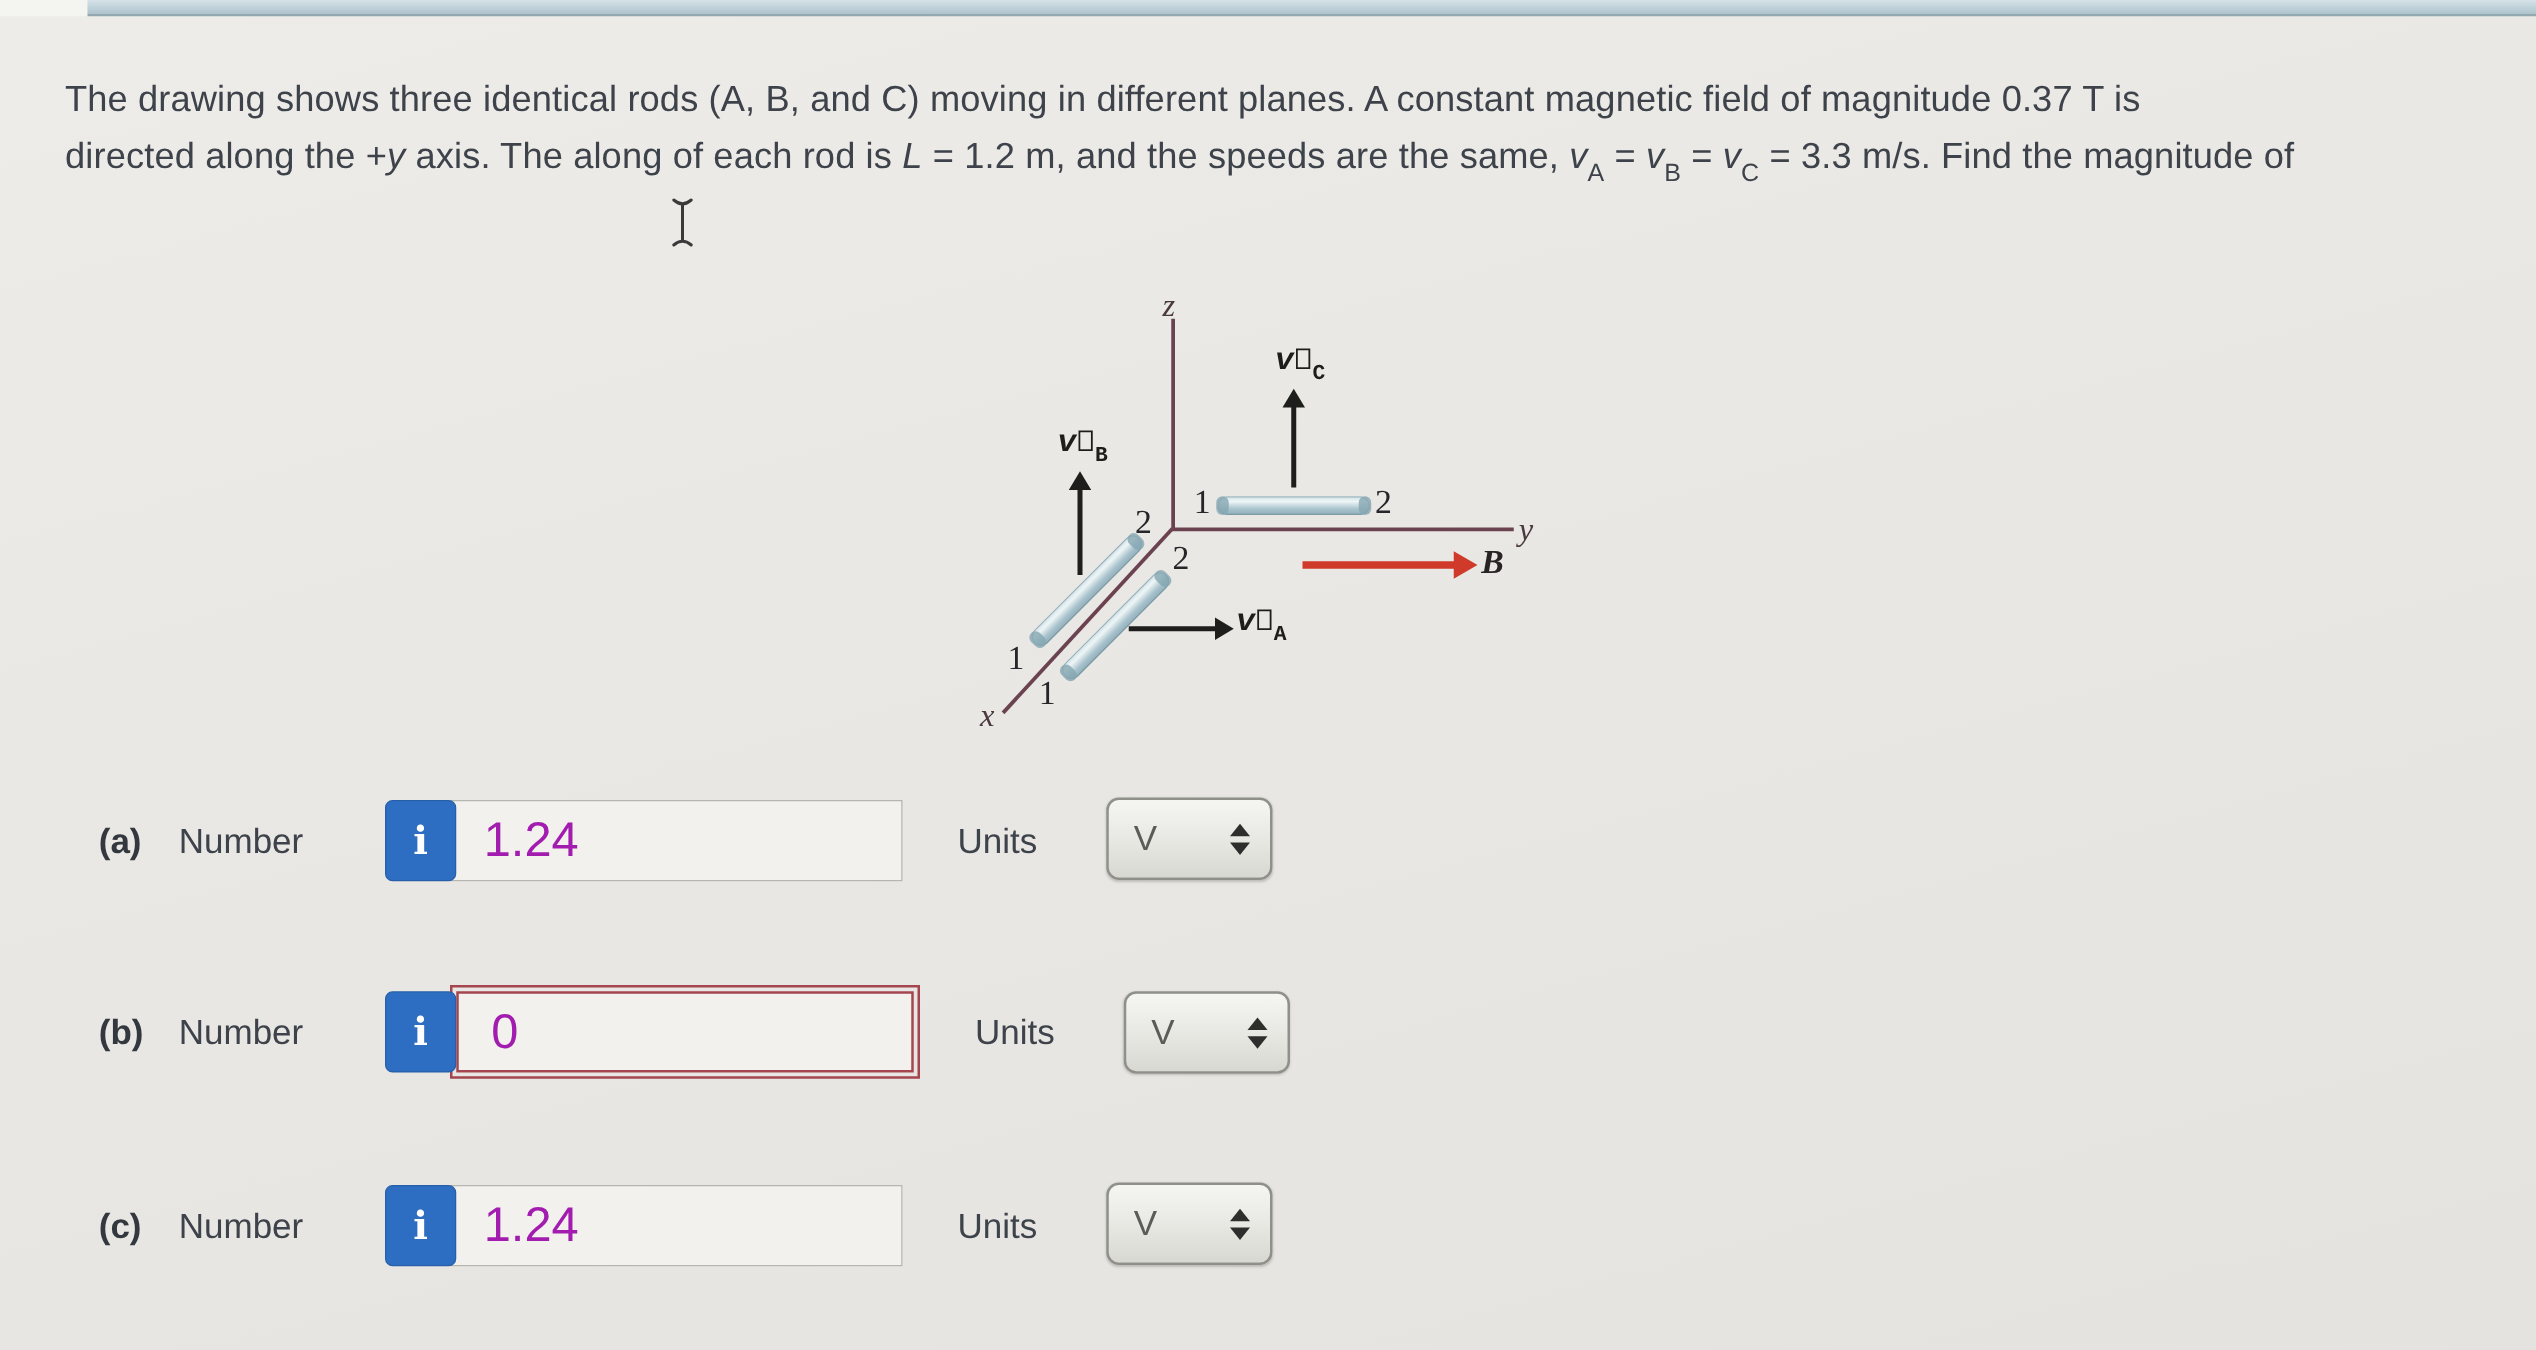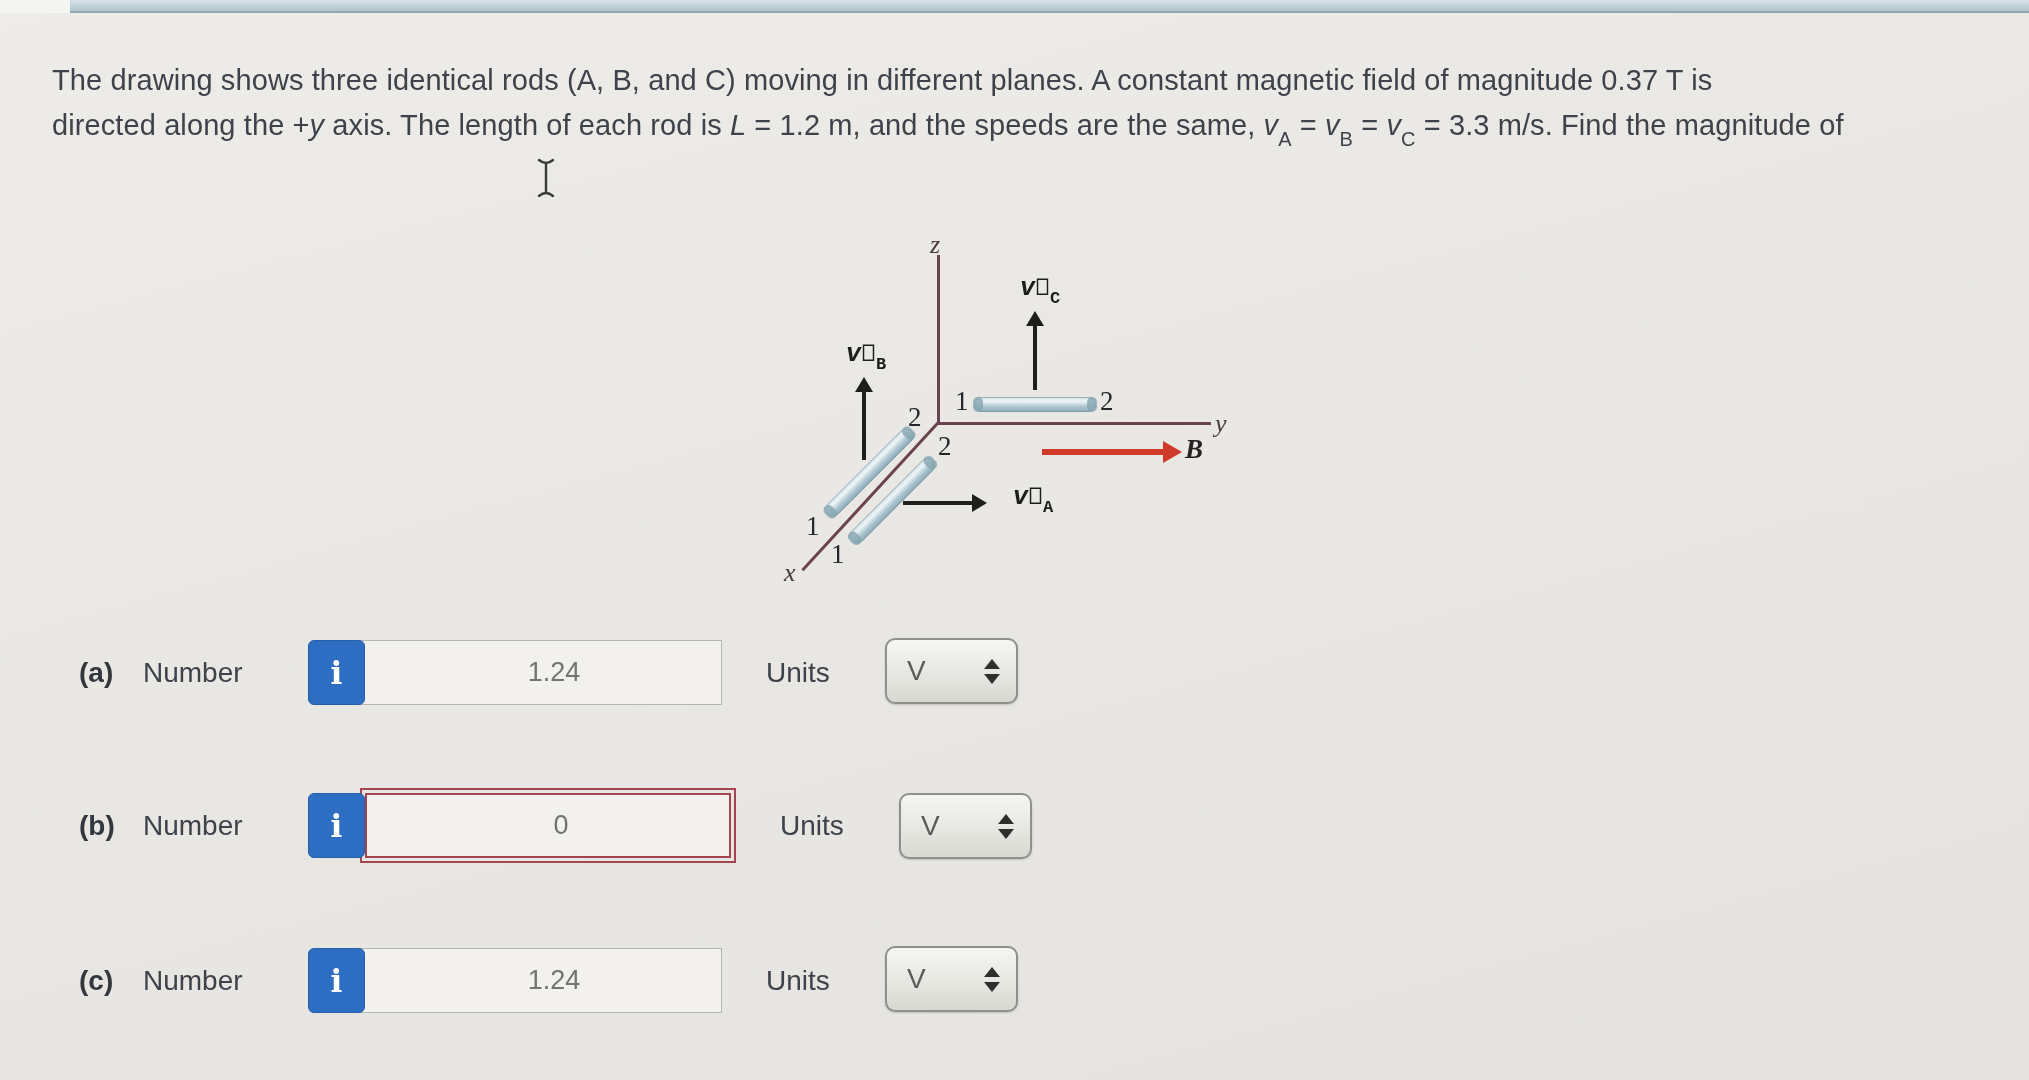--- a/index.html
+++ b/index.html
@@ -57,22 +57,22 @@
   
   .answer-row{position:absolute;left:60px;width:1000px;height:65px;font-size:28px;}
   .row-letter{position:absolute;left:19px;top:0;line-height:65px;font-weight:bold;color:#33383f;}
   .row-number-label{position:absolute;left:83px;top:0;line-height:65px;color:#3e434b;}
   .info-btn{position:absolute;left:248px;top:0;width:57px;height:65px;z-index:2;
     background:#2d6ec3;border:1px solid #275fa8;border-radius:6px;cursor:pointer;
     color:#fff;font-family:"DejaVu Serif",serif;font-weight:bold;font-size:31px;
     display:flex;align-items:center;justify-content:center;padding:0;}
   .input-wrap{position:absolute;left:300px;top:0;width:362px;height:65px;box-sizing:border-box;}
   .num-input{width:100%;height:100%;box-sizing:border-box;border:1.5px solid #b6b6b0;
-    background:#f2f1ed;font-family:"Liberation Sans",sans-serif;font-size:27px;color:#737373;
-    padding:0 0 0 26px;outline:none;text-align:center;}
+    background:#f2f1ed;font-family:"Liberation Sans",sans-serif;font-size:39px;color:#a21caf;
+    padding:0 0 0 26px;outline:none;}
   .input-wrap.error{top:-5px;height:75px;width:376px;border:2.5px solid #a4454f;padding:3px;}
   .input-wrap.error .num-input{border:2px solid #a4454f;}
   .units-label{position:absolute;left:706px;top:0;line-height:65px;color:#3e434b;}
   .unit-select{position:absolute;left:825px;top:-2px;width:133px;height:66px;box-sizing:border-box;
     border:2px solid #90908a;border-radius:10px;cursor:pointer;
     background:linear-gradient(#f5f5f2,#e7e7e2 55%,#d8d8d2);box-shadow:0 1px 2px rgba(0,0,0,.18);
     display:flex;align-items:center;}
   .unit-value{margin-left:20px;color:#5b5b58;font-size:28px;}
   .spinner{position:absolute;right:16px;top:0;height:100%;display:flex;flex-direction:column;
     justify-content:center;align-items:center;gap:5px;}
@@ -86,21 +86,21 @@
 </head>
 <body>
 
 <div class="page">
 
   <div class="top-bar-left"></div>
   <div class="top-bar"></div>
 
   <div class="problem">
     <div class="line"><span>The drawing shows three identical rods (A, B, and C) moving in different planes. A constant magnetic field of magnitude 0.37 T is</span></div>
-    <div class="line"><span>directed along the +</span><span class="it">y</span><span> axis. The length of each rod is </span><span class="it">L</span><span> = 1.2 m, and the speeds are the same, </span><span class="it">v</span><sub>A</sub><span> = </span><span class="it">v</span><sub>B</sub><span> = </span><span class="it">v</span><sub>C</sub><span> = 3.3 m/s. Find the magnitude of</span></div>
+    <div class="line"><span>directed along the +</span><span class="it">y</span><span> axis. The along of each rod is </span><span class="it">L</span><span> = 1.2 m, and the speeds are the same, </span><span class="it">v</span><sub>A</sub><span> = </span><span class="it">v</span><sub>B</sub><span> = </span><span class="it">v</span><sub>C</sub><span> = 3.3 m/s. Find the magnitude of</span></div>
   </div>
 
   <svg class="text-cursor" width="20" height="42" viewBox="0 0 20 42">
     <path d="M3 3 Q10 9 17 3 M3 39 Q10 33 17 39 M10 6 L10 36" fill="none" stroke="#3a3a3a" stroke-width="2.4" stroke-linecap="round"></path>
   </svg>
 
   <div class="diagram">
 
     <div class="axis axis-z"></div>
     <div class="axis axis-y"></div>
@@ -137,21 +137,21 @@
 
     <div class="rod rod-diag" style="left:55px;top:263px;width:115px;">
       <span class="cap l"></span>
       <span class="cap r"></span>
     </div>
     <div class="dnum" style="left:158px;top:203px;">2</div>
     <div class="dnum" style="left:51px;top:311px;">1</div>
 
     <div class="shaft-h" style="left:123px;top:271px;width:70px;"></div>
     <div class="head-right" style="left:192px;top:264px;"></div>
-    <div class="veclabel" style="left:209px;top:255px;margin-left:24px;">
+    <div class="veclabel" style="left:209px;top:255px;">
       <span>v⃗</span><sub>A</sub>
     </div>
 
     <div class="field-shaft" style="left:262px;top:219px;width:122px;"></div>
     <div class="field-head" style="left:383px;top:211px;"></div>
     <div class="blabel" style="left:405px;top:206px;">B⃗</div>
   </div>
 
   <div class="answer-row" style="top:640px;">
     <div class="row-letter">(a)</div>

